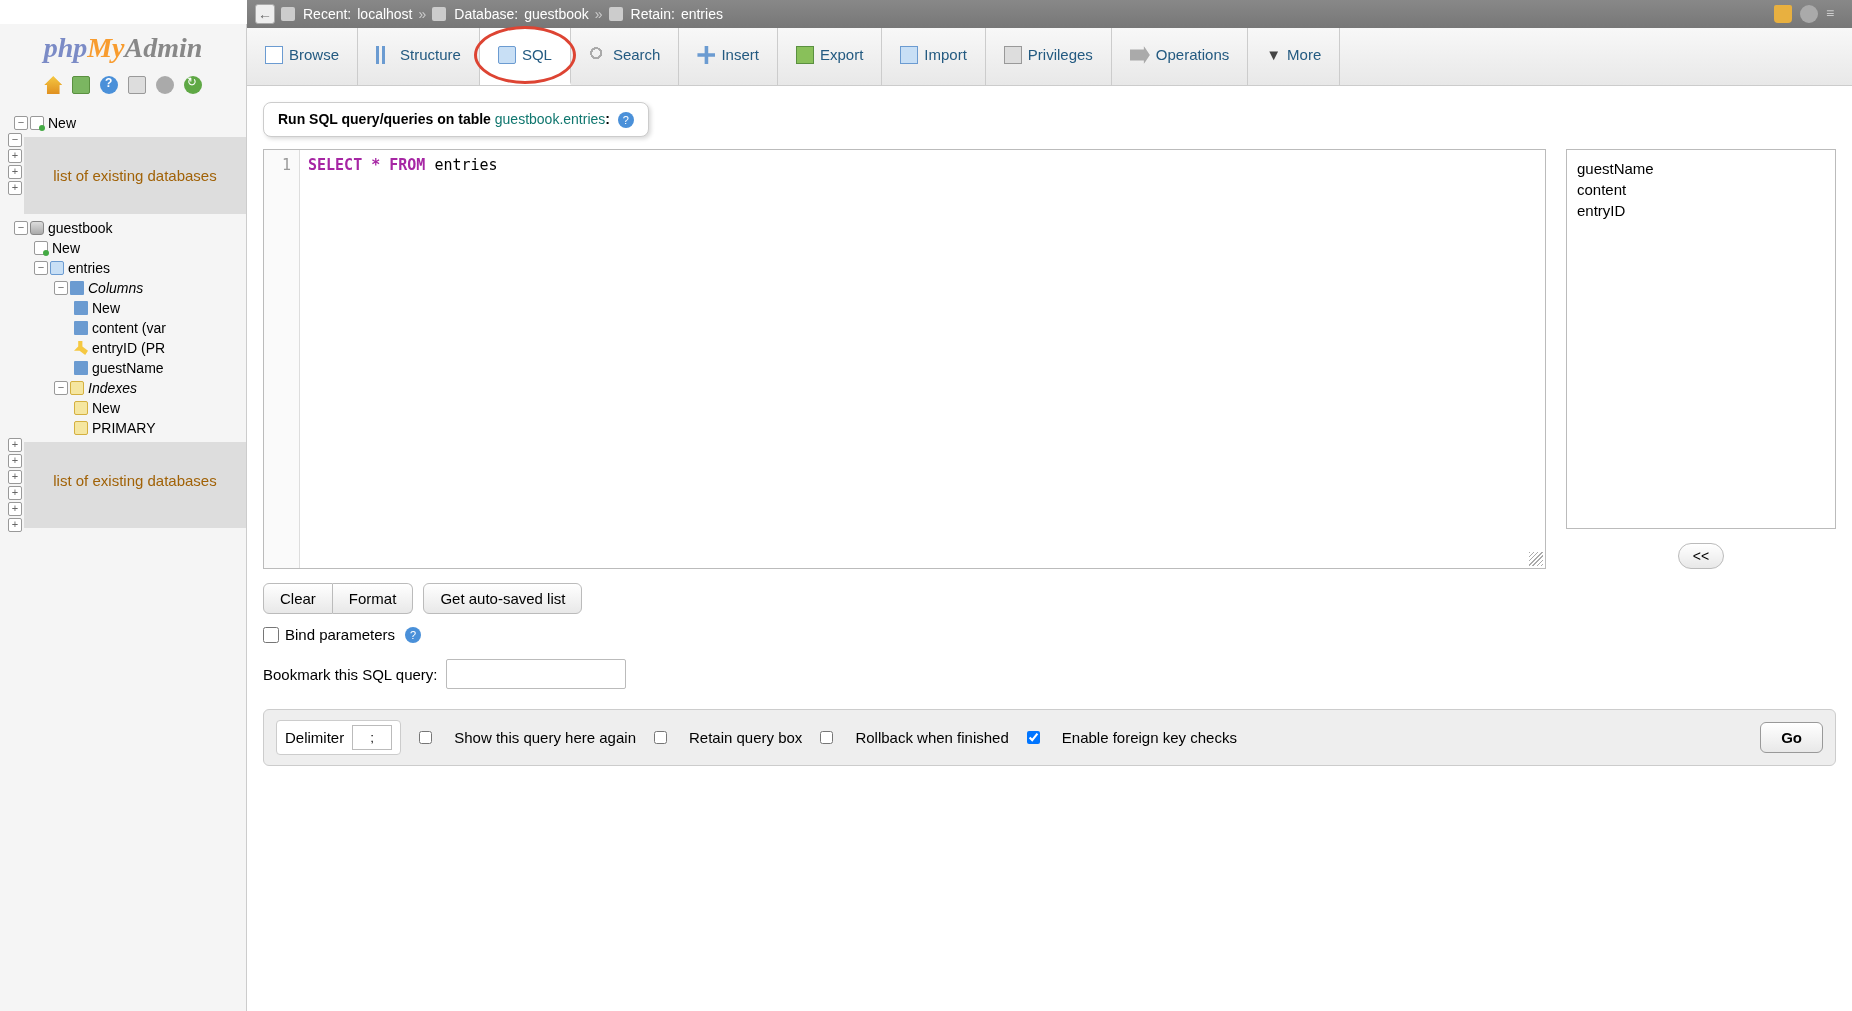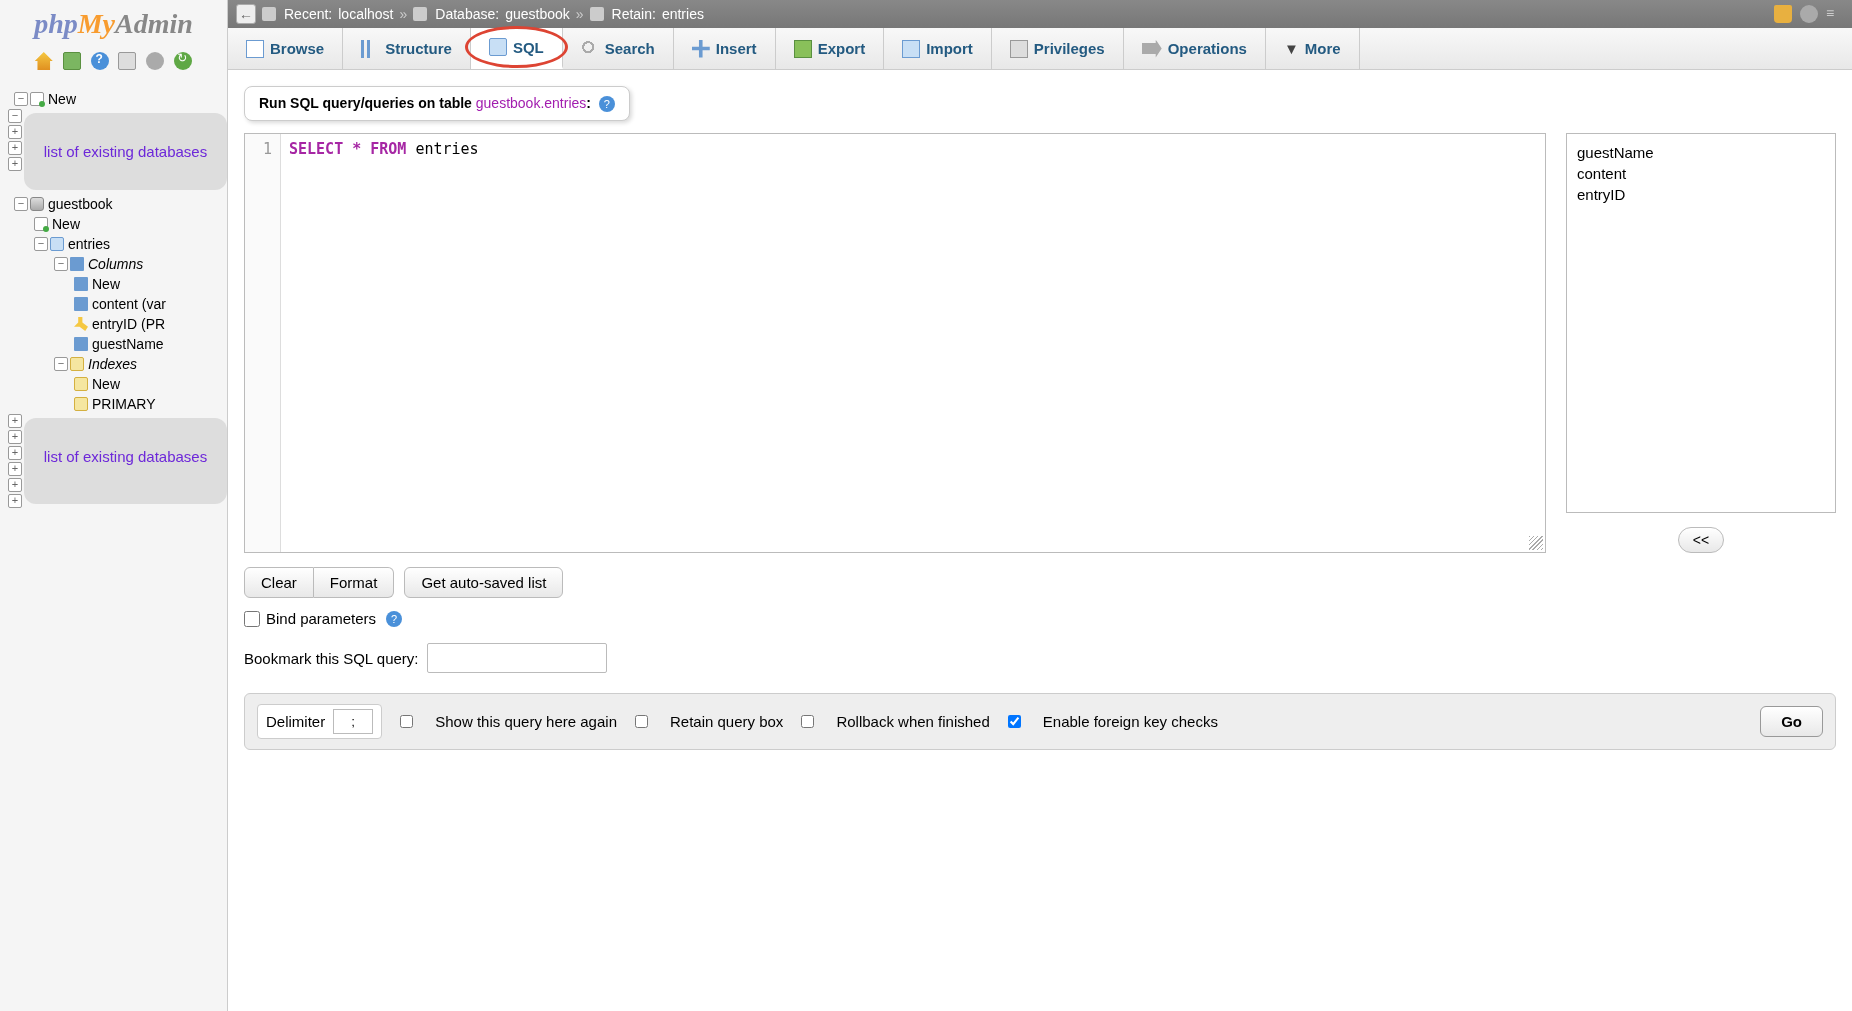--- a/index.html
+++ b/index.html
@@ -1,20 +1,20 @@
 <!DOCTYPE html>
 <html><head>
 <meta charset="utf-8">
 <style>
 * { box-sizing: border-box; margin: 0; padding: 0; }
 body { font-family: -apple-system, BlinkMacSystemFont, "Segoe UI", sans-serif; font-size: 14px; background: #fff; overflow: hidden; }
 .app { display: flex; height: 100vh; }
 
 
-.sidebar { width: 228px; background: #f5f5f5; border-right: 1px solid #ccc; display: flex; flex-direction: column; }
+.sidebar { width: 247px; background: #f5f5f5; border-right: 1px solid #ccc; display: flex; flex-direction: column; margin-top: 24px; }
 .logo { padding: 8px 4px; text-align: center; }
 .logo-text { font-family: Georgia, serif; font-size: 28px; font-style: italic; font-weight: bold; }
 .logo-php { color: #7b8bc6; }
 .logo-my { color: #f89c2f; }
 .logo-admin { color: #888; }
 .toolbar-icons { text-align: center; padding: 4px 0 8px; }
 .toolbar-icons span { display: inline-block; width: 18px; height: 18px; margin: 0 3px; cursor: pointer; }
 .icon-home { background: linear-gradient(#f5c842,#e09020); border-radius: 2px 2px 0 0; clip-path: polygon(50% 0, 100% 50%, 85% 50%, 85% 100%, 15% 100%, 15% 50%, 0 50%); }
 .icon-exit { background: #7bb661; border: 1px solid #5a9040; border-radius: 2px; }
 .icon-help { background: #4a90d9; border-radius: 50%; position: relative; }
@@ -34,60 +34,60 @@
 .db-icon { width: 14px; height: 14px; margin-right: 4px; display: inline-block; background: #ccc; border-radius: 2px; }
 .db-icon.cyl { background: linear-gradient(#ddd,#aaa); border-radius: 3px; border: 1px solid #888; }
 .db-icon.new { background: #fff; border: 1px solid #999; position: relative; }
 .db-icon.new::after { content: ""; position: absolute; width: 6px; height: 6px; background: #4a4; border-radius: 50%; bottom: -2px; right: -2px; }
 .db-icon.table { background: #c8dff5; border: 1px solid #6b9bd1; }
 .db-icon.col { background: #6b9bd1; border-radius: 1px; }
 .db-icon.key { background: #f5c842; clip-path: polygon(30% 0, 60% 0, 60% 40%, 100% 70%, 80% 100%, 40% 70%, 0 70%, 30% 40%); height: 14px; }
 .db-icon.idx { background: #f5e6a0; border: 1px solid #d4b040; }
 .tree-label { cursor: pointer; }
 .tree-label.italic { font-style: italic; }
-.placeholder-box { background: #ddd; color: #6d28d9; padding: 30px 10px; text-align: center; font-size: 15px; margin: 4px 0; border-radius: 12px; }
+.placeholder-box { background: #ddd; color: #a16207; padding: 30px 10px; text-align: center; font-size: 15px; margin: 4px 0; }
 .indent-1 { padding-left: 14px; }
 .indent-2 { padding-left: 34px; }
 .indent-3 { padding-left: 54px; }
 .indent-4 { padding-left: 74px; }
 .stack-exp { display: flex; flex-direction: column; gap: 2px; padding-left: 8px; }
 
 
 .main { flex: 1; display: flex; flex-direction: column; background: #fff; position: relative; }
 .breadcrumb { background: linear-gradient(#888,#777); color: #fff; padding: 4px 8px; display: flex; align-items: center; gap: 6px; font-size: 14px; }
 .breadcrumb .back { width: 20px; height: 20px; background: #eee; border: 1px solid #aaa; border-radius: 3px; text-align: center; line-height: 18px; color: #666; cursor: pointer; }
 .breadcrumb .bc-icon { width: 14px; height: 14px; display: inline-block; background: #ccc; border-radius: 2px; margin-right: 2px; }
 .breadcrumb a { color: #fff; text-decoration: none; }
 .breadcrumb .sep { color: #ccc; }
 .bc-right { margin-left: auto; display: flex; gap: 8px; }
 .bc-right span { width: 18px; height: 18px; display: inline-block; }
 .lock-icon { background: #e8b040; border-radius: 2px 2px 4px 4px; }
 .gear-top { background: #aaa; border-radius: 50%; }
 
 .nav-tabs { display: flex; background: linear-gradient(#f8f8f8,#e8e8e8); border-bottom: 1px solid #ccc; }
-.nav-tab { display: flex; align-items: center; gap: 6px; padding: 10px 18px; border-right: 1px solid #ccc; cursor: pointer; color: #235a81; font-weight: 700; font-size: 15px; }
+.nav-tab { display: flex; gap: 6px; padding: 18px 18px; border-right: 1px solid #ccc; cursor: pointer; color: #235a81; font-weight: 400; font-size: 15px; }
 .nav-tab.active { background: #fff; border-bottom: 3px solid transparent; position: relative; }
 .nav-tab.highlighted { position: relative; }
 .nav-tab.highlighted::after { content: ""; position: absolute; inset: -2px -6px; border: 3px solid #d43; border-radius: 50%; pointer-events: none; }
 .tab-icon { width: 18px; height: 18px; display: inline-block; }
 .ti-browse { background: #fff; border: 1px solid #6b9bd1; }
 .ti-structure { background: linear-gradient(90deg,#6b9bd1 0,#6b9bd1 3px,transparent 3px,transparent 6px,#6b9bd1 6px,#6b9bd1 9px,transparent 9px); }
 .ti-sql { background: #c8dff5; border: 1px solid #6b9bd1; border-radius: 2px; }
 .ti-search { background: radial-gradient(circle at 40% 40%, transparent 4px, #aaa 4px, #aaa 6px, transparent 6px); border-radius: 50%; }
 .ti-insert { background: #6b9bd1; clip-path: polygon(40% 0, 60% 0, 60% 40%, 100% 40%, 100% 60%, 60% 60%, 60% 100%, 40% 100%, 40% 60%, 0 60%, 0 40%, 40% 40%); }
 .ti-export { background: #89c05a; border: 1px solid #5a9040; }
 .ti-import { background: #c8dff5; border: 1px solid #6b9bd1; }
 .ti-priv { background: #ddd; border: 1px solid #999; }
 .ti-ops { background: #aaa; border-radius: 0 8px 8px 0; clip-path: polygon(0 20%, 70% 20%, 70% 0, 100% 50%, 70% 100%, 70% 80%, 0 80%); width: 20px; }
 .ti-more { color: #444; }
 
 .content { flex: 1; padding: 16px; overflow: auto; }
 .query-panel { background: #fff; border: 1px solid #ccc; border-radius: 8px; padding: 8px 14px; display: inline-block; box-shadow: 2px 2px 4px rgba(0,0,0,0.15); margin-bottom: 12px; }
 .query-panel-txt { font-weight: 600; }
-.query-panel a { color: #a21caf; text-decoration: none; }
+.query-panel a { color: #0f766e; text-decoration: none; }
 .help-dot { display: inline-block; width: 16px; height: 16px; background: #4a90d9; border-radius: 50%; color: #fff; font-size: 11px; text-align: center; line-height: 16px; margin-left: 4px; }
 
 .editor-row { display: flex; gap: 20px; margin-bottom: 14px; }
 .editor { flex: 1; border: 1px solid #bbb; background: #fff; min-height: 380px; font-family: Menlo, Consolas, monospace; font-size: 15px; display: flex; position: relative; }
 .gutter { width: 36px; border-right: 1px solid #ddd; text-align: right; padding: 6px 8px 0 0; color: #999; background: #fafafa; }
 .code { padding: 6px 8px; flex: 1; }
 .kw { color: #a626a4; font-weight: 600; }
 .resize-grip { position: absolute; bottom: 2px; right: 2px; width: 14px; height: 14px; background: repeating-linear-gradient(135deg, #aaa 0, #aaa 1px, transparent 1px, transparent 3px); }
 
 .columns-list { width: 270px; border: 1px solid #bbb; background: #fff; padding: 8px 10px; font-size: 15px; overflow-y: auto; height: 380px; }

